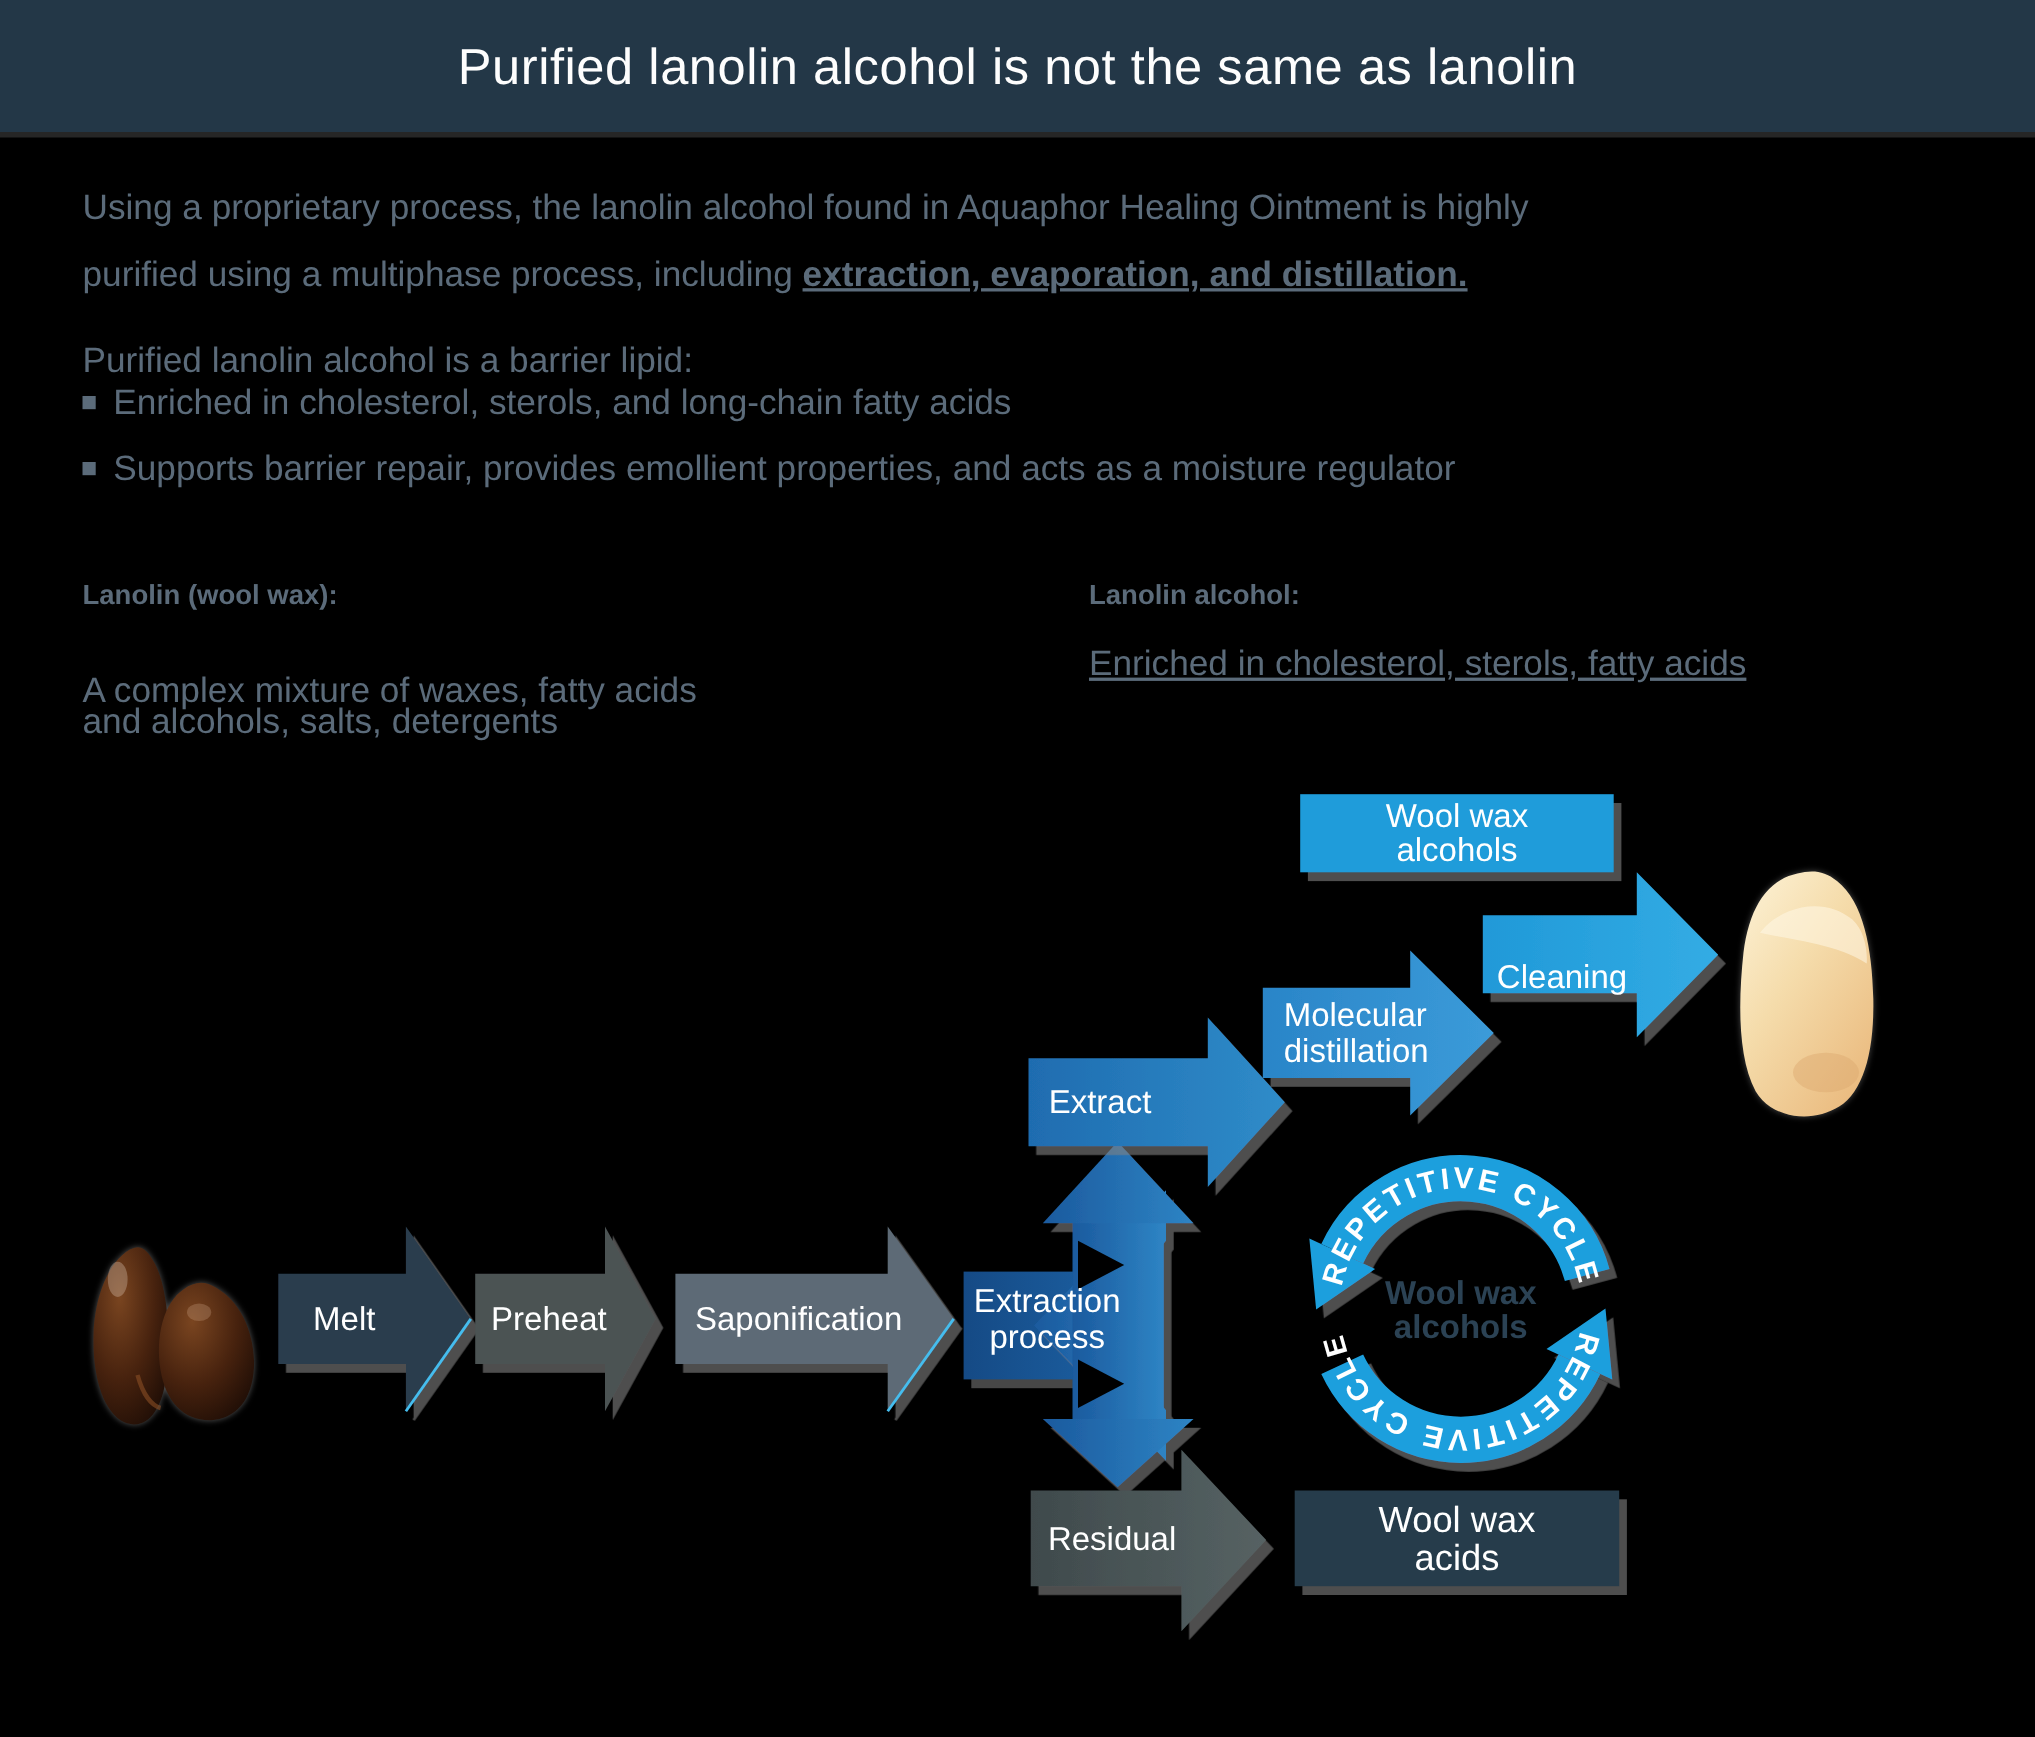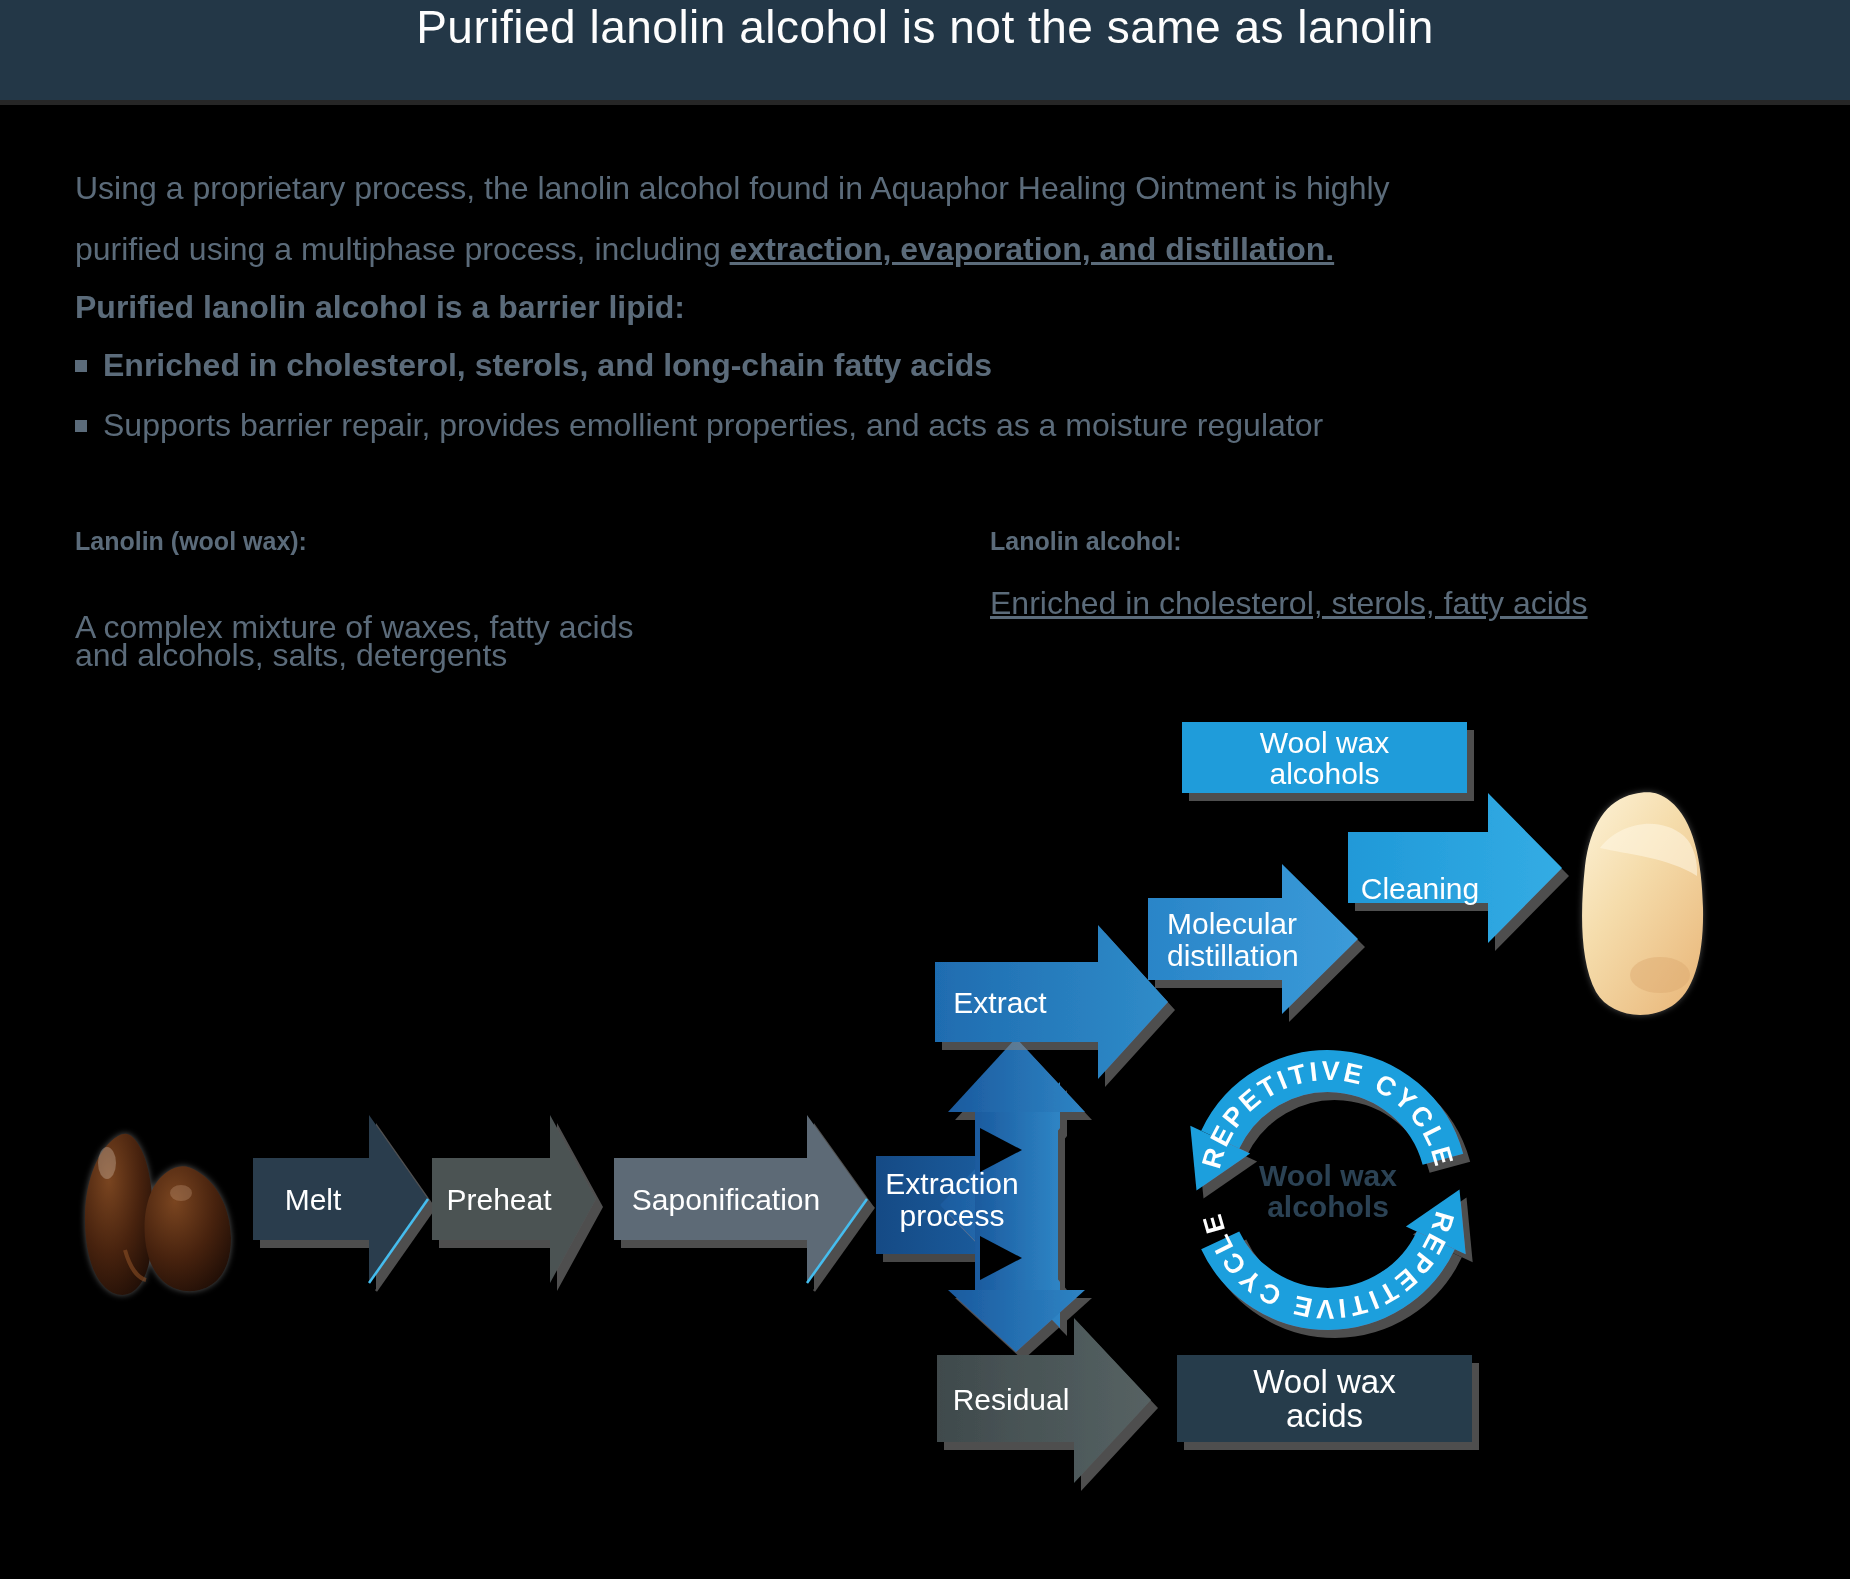--- a/index.html
+++ b/index.html
@@ -1,24 +1,24 @@
 <!DOCTYPE html>
 <html><head>
 <meta charset="utf-8">
 <style>
   html,body{margin:0;padding:0;background:#000;}
   body{width:1850px;height:1579px;position:relative;overflow:hidden;
        font-family:"Liberation Sans",sans-serif;}
-  .header{position:absolute;left:0;top:0;width:1850px;height:100px;
-          display:flex;align-items:flex-start;justify-content:center;
+  .header{position:absolute;left:0;top:0;width:1850px;height:120px;
+          display:flex;align-items:center;justify-content:center;
           box-shadow:0 5px 0 rgba(125,125,125,0.3);}
   .header .title{color:#fdfdfd;font-size:46px;font-weight:400;letter-spacing:.5px;}
   .txt{position:absolute;white-space:nowrap;color:#5b6b7a;font-size:32px;font-weight:500;
        filter:blur(.45px);}
-  .bold{font-weight:700;}
+  .bold{font-weight:400;margin-top:20px;}
   .em{font-weight:700;text-decoration:underline;}
   .bullet-sq{display:inline-block;width:12px;height:12px;background:#5b6b7a;
              margin-right:16px;vertical-align:4px;}
   .colhead{font-size:25px;font-weight:700;}
   svg.diagram{position:absolute;left:0;top:0;z-index:1;}
   .procbox{position:absolute;z-index:0;background:linear-gradient(90deg,#154a85,#1d65a9);
            box-shadow:7px 8px 0 rgba(130,130,130,0.55);}
   .bluebox{position:absolute;z-index:2;display:flex;flex-direction:column;align-items:center;
            justify-content:center;color:#fff;text-align:center;
            box-shadow:7px 8px 0 rgba(130,130,130,0.6);}

